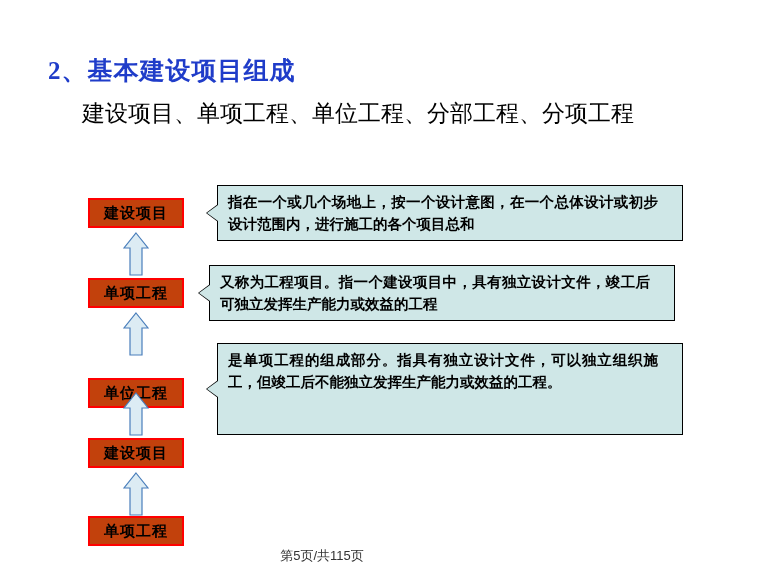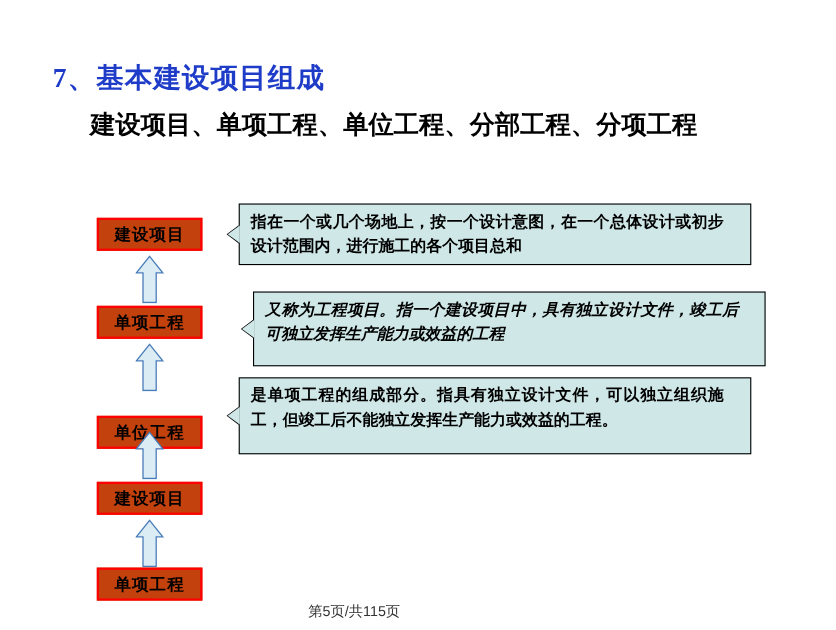--- a/index.html
+++ b/index.html
@@ -29,21 +29,21 @@
     color: #1F3CC9;
     letter-spacing: 1px;
     white-space: nowrap;
   }
   .subtitle {
     position: absolute;
     left: 42px;
     top: 95px;
     width: 700px;
     font-size: 23px;
-    font-weight: bold;
+    font-weight: normal;
     color: #000000;
     line-height: 38px;
     text-indent: 40px;
   }
   
   .node {
     position: absolute;
     width: 96px;
     height: 30px;
     background: #c2410c;
@@ -110,21 +110,21 @@
     font-size: 13px;
     color: #333333;
     font-family: "Liberation Sans", sans-serif;
   }
 </style>
 </head>
 <body>
 
 <div class="slide">
 
-  <div class="title">7、基本建设项目组成</div>
+  <div class="title">2、基本建设项目组成</div>
   <div class="subtitle">建设项目、单项工程、单位工程、分部工程、分项工程</div>
 
   <div class="node" style="left:88px; top:198px;">建设项目</div>
 
   <div class="uparrow" style="left:123px; top:232px;">
     <svg width="26" height="44" viewBox="0 0 26 44">
       <polygon points="13,1 25,16 19,16 19,43 7,43 7,16 1,16" fill="#DCECF4" stroke="#4A7EBB" stroke-width="1.2"></polygon>
     </svg>
   </div>
 
@@ -149,20 +149,20 @@
   <div class="uparrow" style="left:123px; top:472px;">
     <svg width="26" height="44" viewBox="0 0 26 44">
       <polygon points="13,1 25,16 19,16 19,43 7,43 7,16 1,16" fill="#DCECF4" stroke="#4A7EBB" stroke-width="1.2"></polygon>
     </svg>
   </div>
 
   <div class="node" style="left:88px; top:516px;">单项工程</div>
 
   <div class="callout" style="left:217px; top:185px; width:466px; height:56px;">指在一个或几个场地上，按一个设计意图，在一个总体设计或初步设计范围内，进行施工的各个项目总和</div>
 
-  <div class="callout" style="left:230px; top:265px; width:466px; height:68px;font-style:italic;">又称为工程项目。指一个建设项目中，具有独立设计文件，竣工后可独立发挥生产能力或效益的工程</div>
+  <div class="callout" style="left:209px; top:265px; width:466px; height:56px;">又称为工程项目。指一个建设项目中，具有独立设计文件，竣工后可独立发挥生产能力或效益的工程</div>
 
-  <div class="callout" style="left:217px; top:343px; width:466px; height:70px;">是单项工程的组成部分。指具有独立设计文件，可以独立组织施工，但竣工后不能独立发挥生产能力或效益的工程。</div>
+  <div class="callout" style="left:217px; top:343px; width:466px; height:92px;">是单项工程的组成部分。指具有独立设计文件，可以独立组织施工，但竣工后不能独立发挥生产能力或效益的工程。</div>
 
 
 
   <div class="footer">第5页/共115页</div>
 </div>
 
 </body></html>

